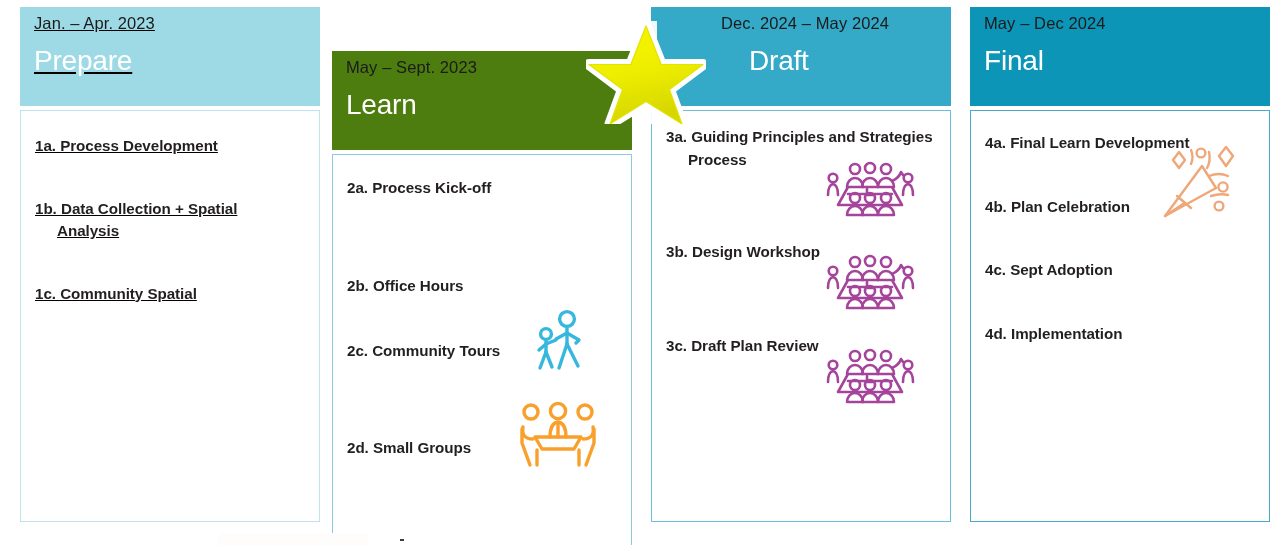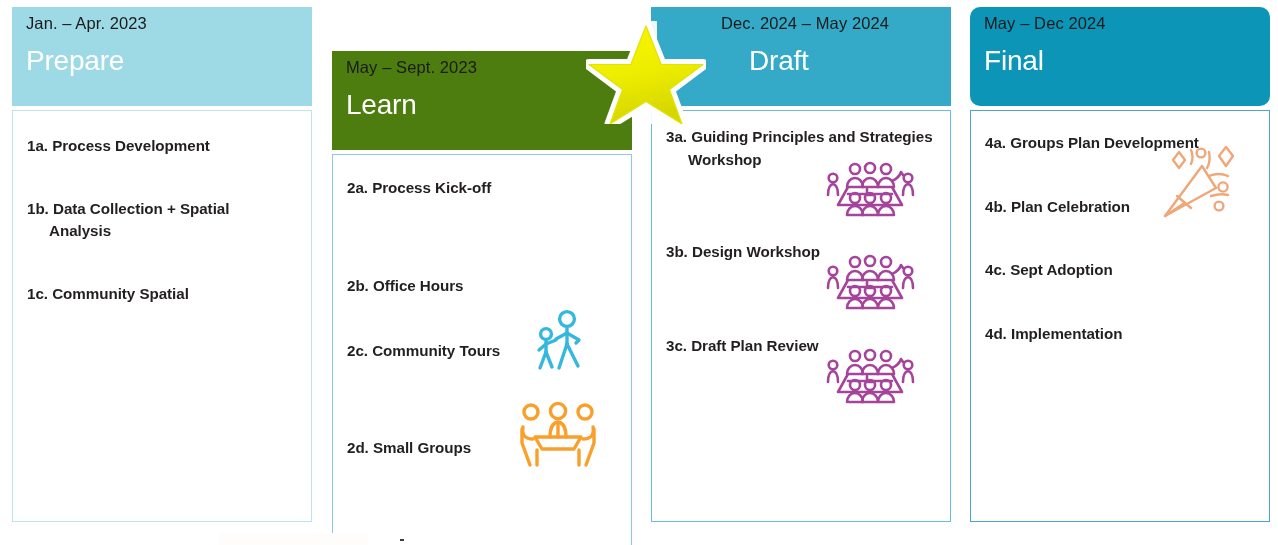--- a/index.html
+++ b/index.html
@@ -17,21 +17,21 @@
     background: #ffffff;
   }
 
   
   .column {
     position: absolute;
     top: 7px;
     width: 300px;
     height: 515px;
   }
-  .col-1 { left: 12px; }
+  .col-1 { left: 20px; text-decoration: underline; }
   .col-2 { left: 332px; }
   .col-3 { left: 651px; }
   .col-4 { left: 970px; }
 
   
   .phase-header {
     position: relative;
     height: 99px;
     padding: 6px 0 0 14px;
     overflow: hidden;
@@ -249,21 +249,21 @@
   <div class="column col-3">
     <div class="phase-header" style="background:#34aac8;">
       <div class="phase-dates" style="padding-left:56px;">Dec. 2024 – May 2024</div>
       <div class="phase-name" style="padding-left:84px;">Draft</div>
     </div>
     <div class="phase-body" style="padding-right:16px;">
 
       <div class="task" style="margin-top:-7px;">
         <div class="task-label">3a. Guiding Principles and Strategies</div>
         <div class="task-label">
-          <span class="cont">Workshop</span>
+          <span class="cont">Process</span>
         </div>
       </div>
 
       <div class="task" style="margin-top:70px;">
         <div class="task-label">3b. Design Workshop</div>
       </div>
 
       <div class="task" style="margin-top:71px;">
         <div class="task-label">3c. Draft Plan Review</div>
       </div>
@@ -346,28 +346,28 @@
               <path d="M56 54 a8 9 0 0 1 16 0 z"></path>
             <path d="M45 28 l0 6 l6 0"></path>
           </g>
         </svg>
       </div>
 
     </div>
   </div>
 
   <div class="column col-4">
-    <div class="phase-header" style="background:#0d95b8;border-radius:10px;">
+    <div class="phase-header" style="background:#0d95b8;">
       <div class="phase-dates">May  – Dec 2024</div>
       <div class="phase-name">Final</div>
     </div>
     <div class="phase-body">
 
       <div class="task" style="margin-top:-1px;">
-        <div class="task-label">4a. Groups Plan Development</div>
+        <div class="task-label">4a. Final Learn Development</div>
       </div>
 
       <div class="task" style="margin-top:41px;">
         <div class="task-label">4b. Plan Celebration</div>
       </div>
 
       <div class="task" style="margin-top:41px;">
         <div class="task-label">4c. Sept Adoption</div>
       </div>
 

